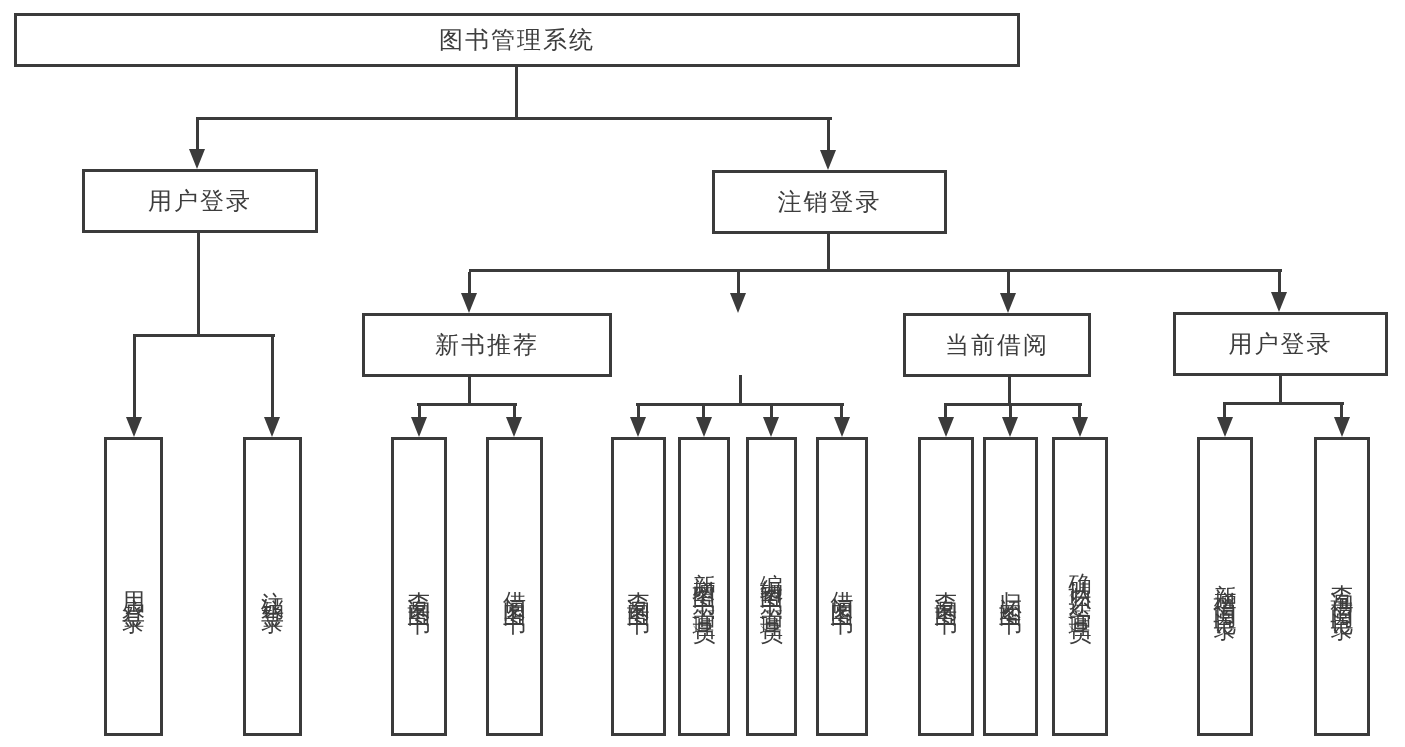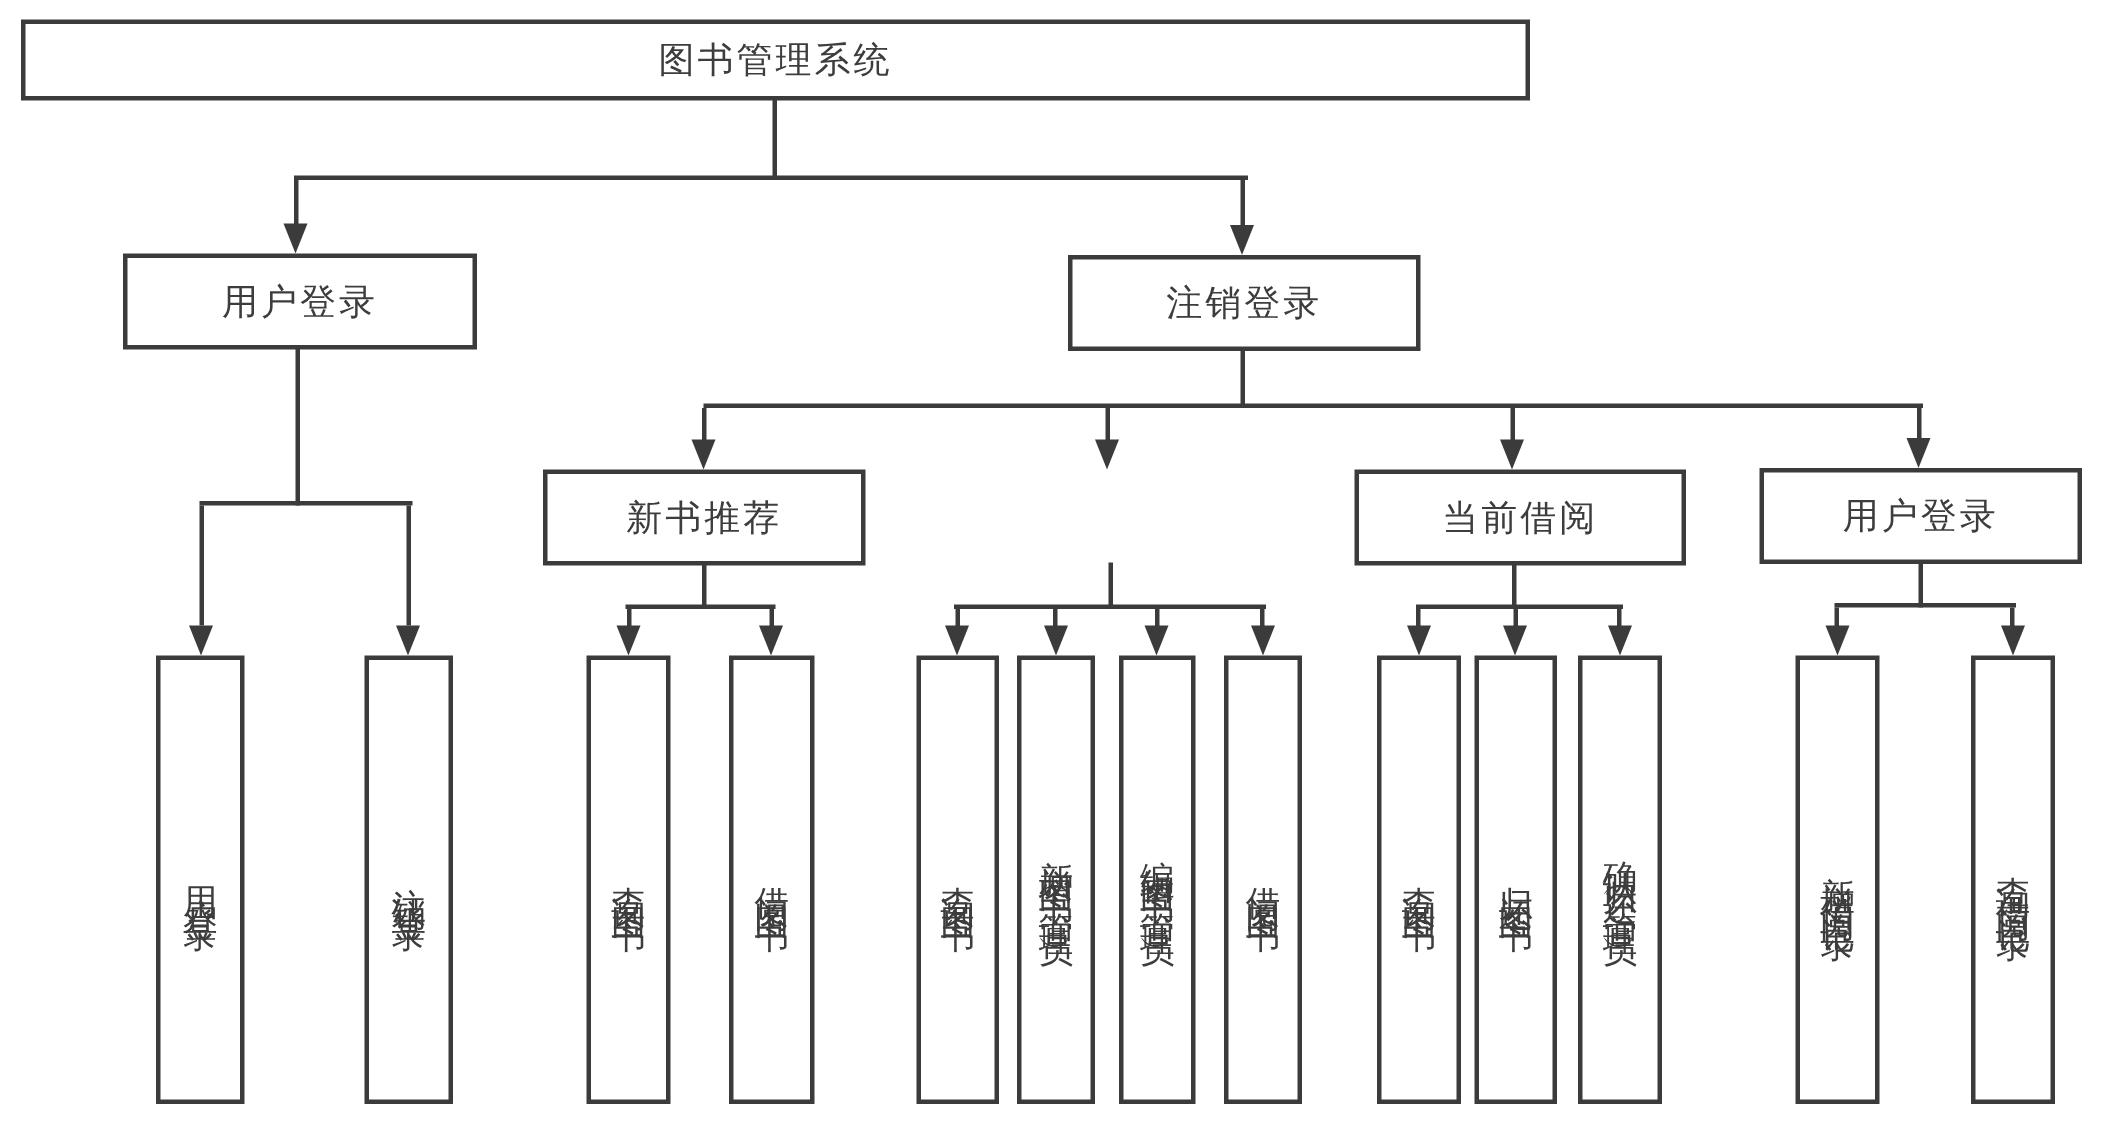--- a/index.html
+++ b/index.html
@@ -103,24 +103,24 @@
   <div class="hl" style="left:469px; top:269px; width:813px;"></div>
   <div class="vl" style="left:468px; top:272px; height:22px;"></div>
   <div class="arr" style="left:461px; top:293px;"></div>
   <div class="vl" style="left:737px; top:272px; height:22px;"></div>
   <div class="arr" style="left:730px; top:293px;"></div>
   <div class="vl" style="left:1007px; top:272px; height:22px;"></div>
   <div class="arr" style="left:1000px; top:293px;"></div>
   <div class="vl" style="left:1278px; top:272px; height:21px;"></div>
   <div class="arr" style="left:1271px; top:292px;"></div>
 
-  <div class="hbox" style="left:362px; top:313px; width:215px; height:64px;">
+  <div class="hbox" style="left:362px; top:313px; width:250px; height:64px;">
     <span>新书推荐</span>
   </div>
-  <div class="hbox" style="left:903px; top:313px; width:221px; height:64px;">
+  <div class="hbox" style="left:903px; top:313px; width:188px; height:64px;">
     <span>当前借阅</span>
   </div>
   <div class="hbox" style="left:1173px; top:312px; width:215px; height:64px;">
     <span>用户登录</span>
   </div>
 
   <div class="vl" style="left:468px; top:375px; height:31px;"></div>
   <div class="hl" style="left:417px; top:403px; width:100px;"></div>
   <div class="vl" style="left:418px; top:406px; height:12px;"></div>
   <div class="arr" style="left:411px; top:417px;"></div>

